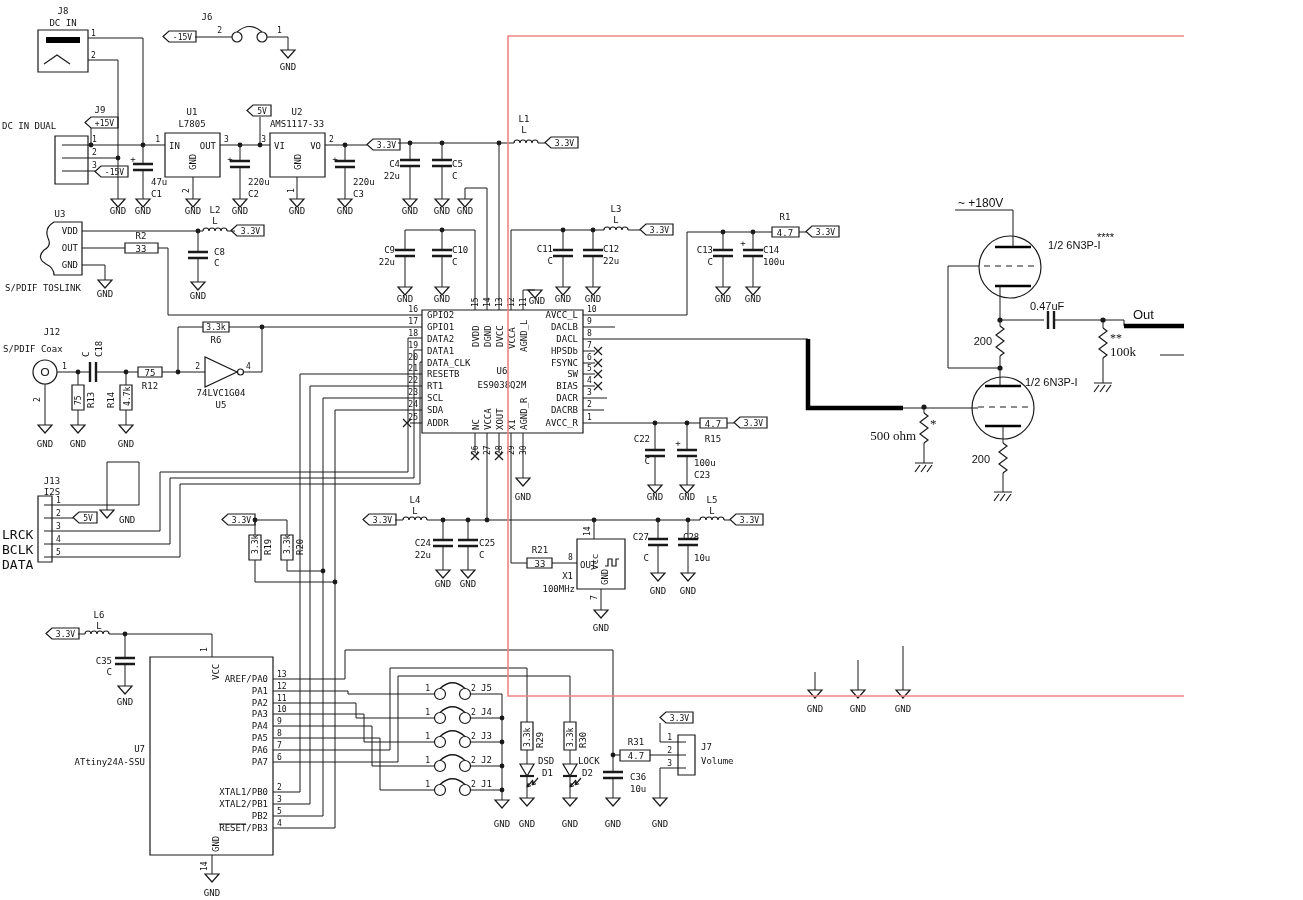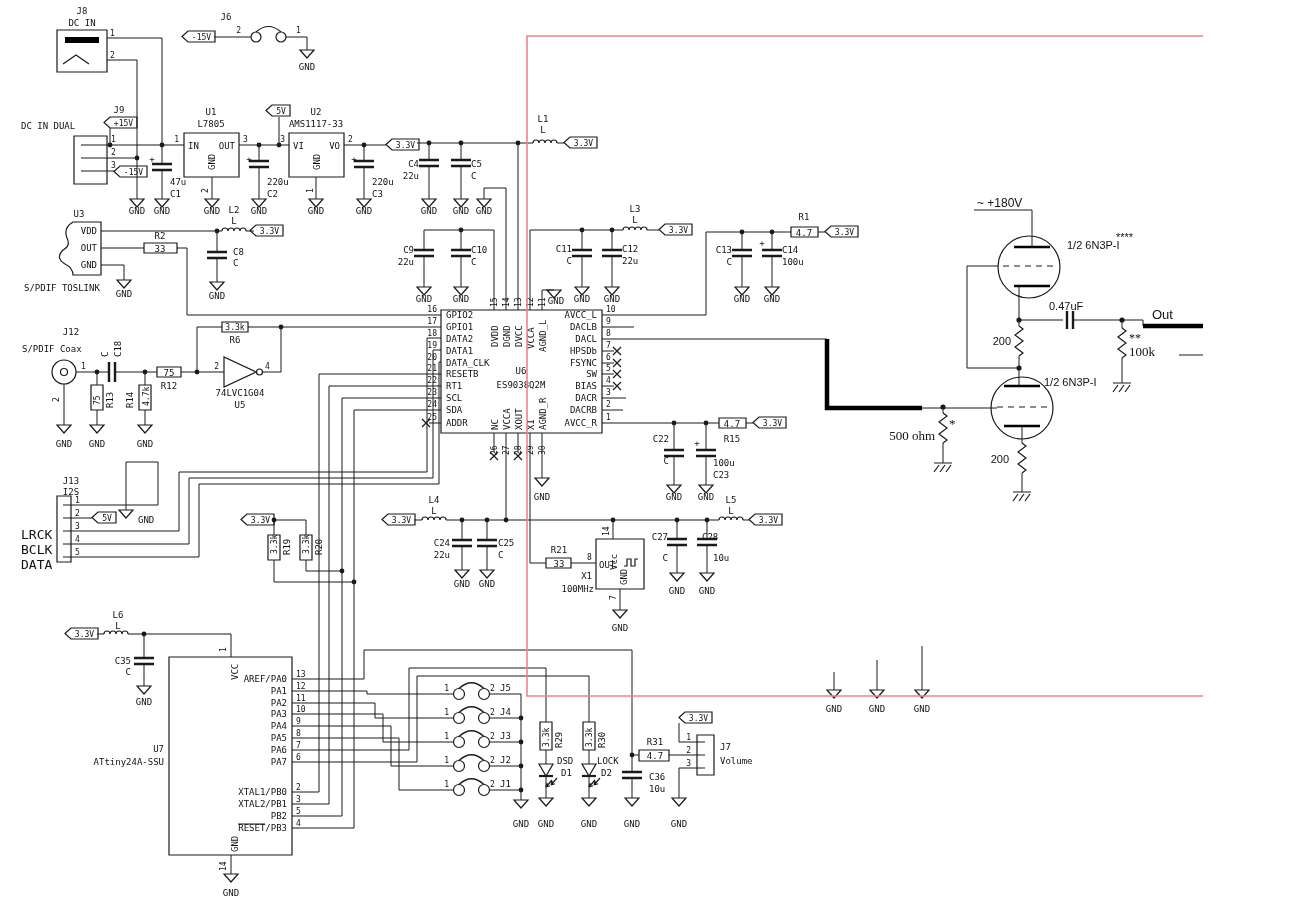--- a/index.html
+++ b/index.html
@@ -1,16 +1,16 @@
 <!DOCTYPE html>
 <html><head>
 <meta charset="utf-8">
 <style>
   html,body{margin:0;padding:0;background:#fff;}
-  #stage{width:1184px;height:900px;position:relative;background:#fff;overflow:hidden;padding-left:19px;}
+  #stage{width:1184px;height:900px;position:relative;background:#fff;overflow:hidden;}
   svg{display:block;}
   svg path, svg rect, svg circle, svg line, svg polyline{vector-effect:non-scaling-stroke;}
   .wire{stroke:#1a1a1a;stroke-width:1;fill:none;}
   .thick{stroke:#000;stroke-width:4.5;fill:none;}
   .box{stroke:#1a1a1a;stroke-width:1.2;fill:none;}
   .sym{stroke:#1a1a1a;stroke-width:1.2;fill:none;}
   .dot{fill:#1a1a1a;stroke:none;}
   .redsel{stroke:#ef8585;stroke-width:1.6;fill:none;}
   text{fill:#111;}
 </style>

